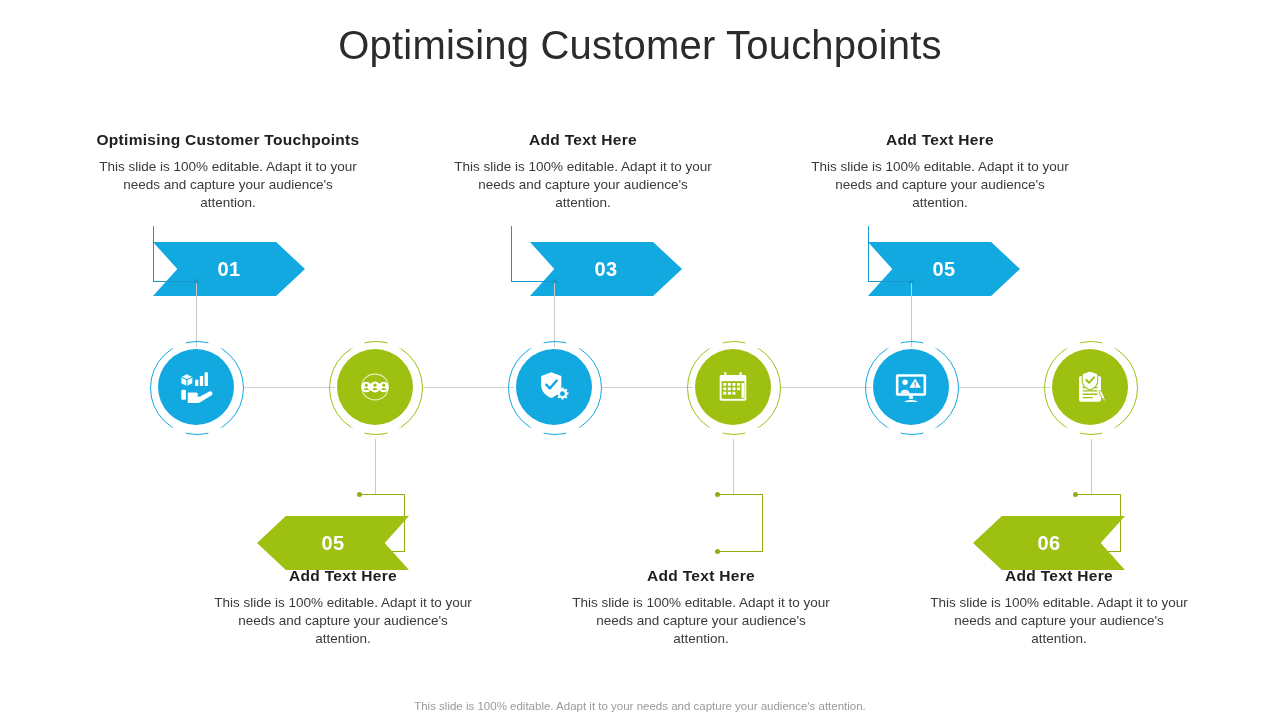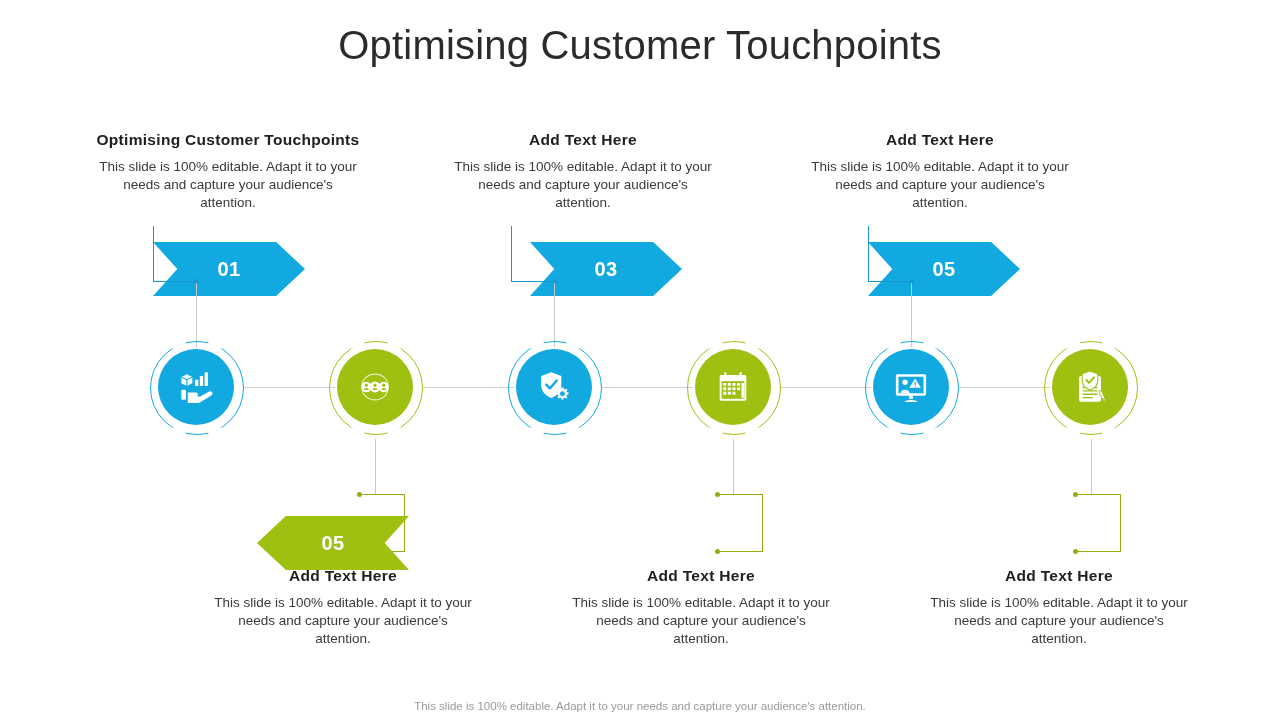--- a/index.html
+++ b/index.html
@@ -339,20 +339,24 @@
     <div class="h h1"></div>
     <div class="h h2"></div>
     <div class="dot d1"></div>
     <div class="dot d2"></div>
   </div>
 
   <div class="banner green ban-bot b1">
     <div class="chev left"></div>
     <div class="num">05</div>
   </div>
+  <div class="banner green ban-bot b3">
+    <div class="chev left"></div>
+    <div class="num">06</div>
+  </div>
 
   <div class="txt-block bot-block b1">
     <div class="hd">Add Text Here</div>
     <div class="bd">This slide is 100% editable.  Adapt it to your needs and capture your audience's attention.</div>
   </div>
   <div class="txt-block bot-block b2">
     <div class="hd">Add Text Here</div>
     <div class="bd">This slide is 100% editable.  Adapt it to your needs and capture your audience's attention.</div>
   </div>
   <div class="txt-block bot-block b3">

